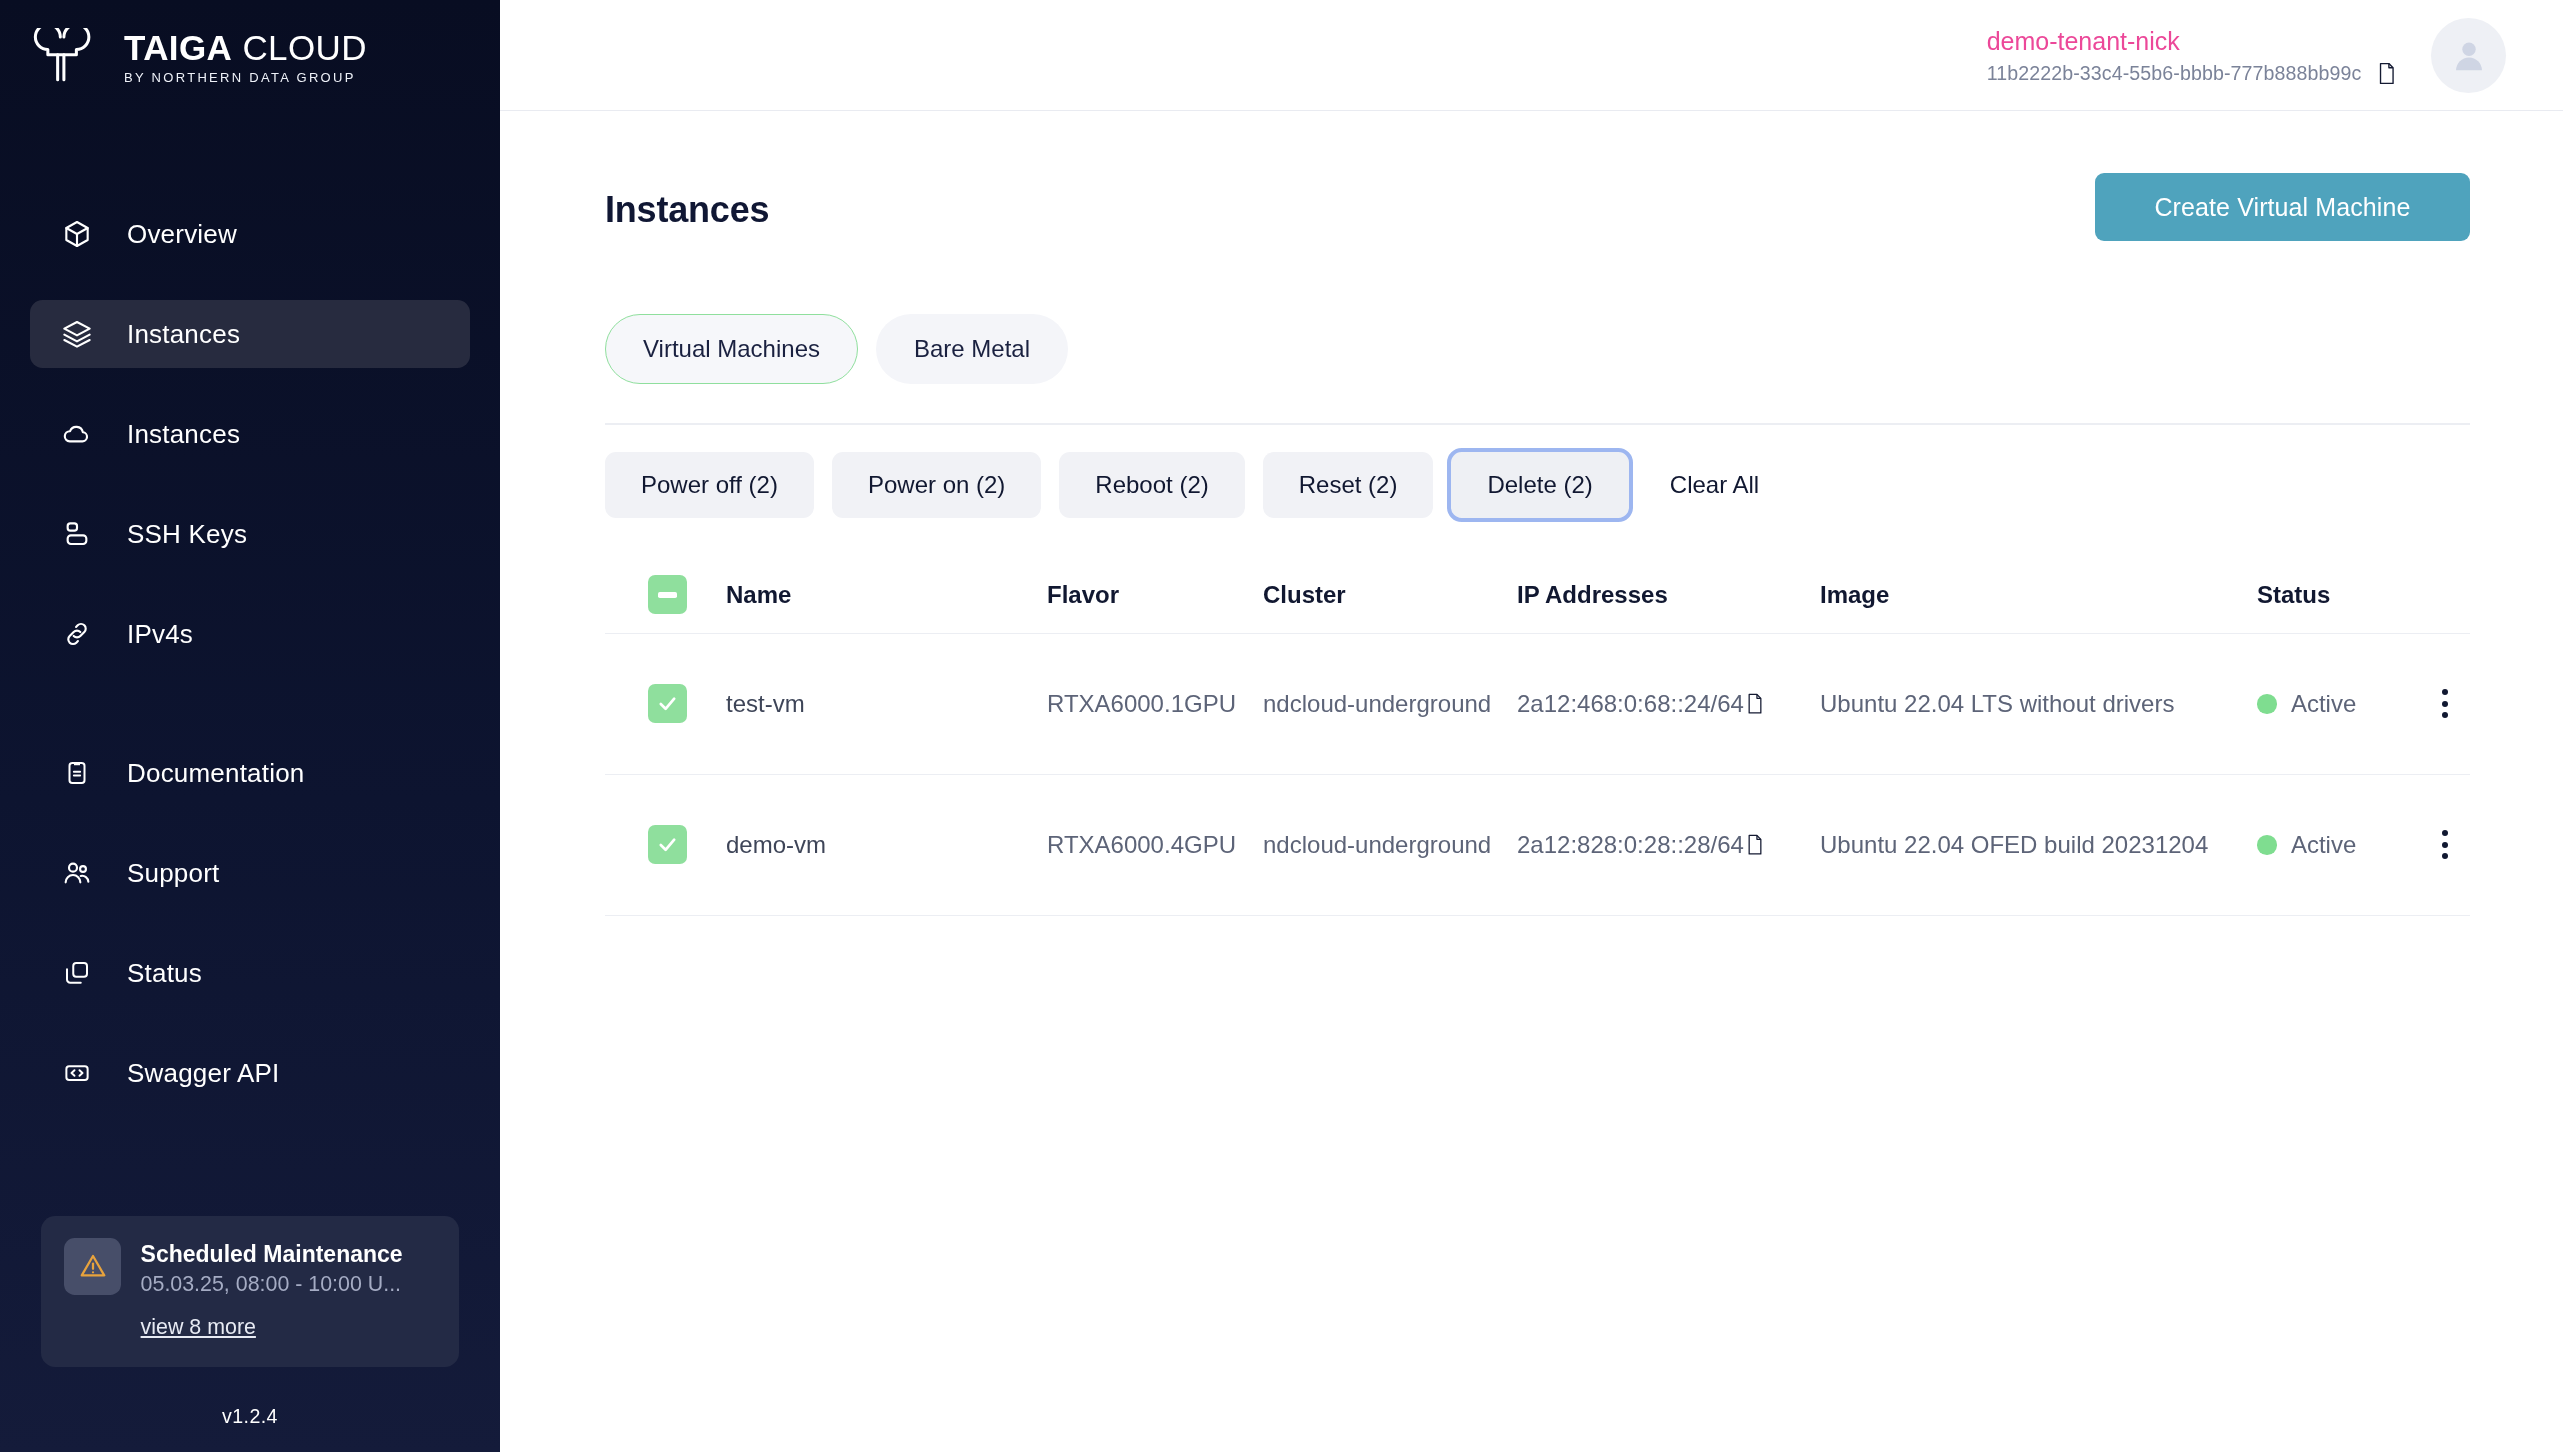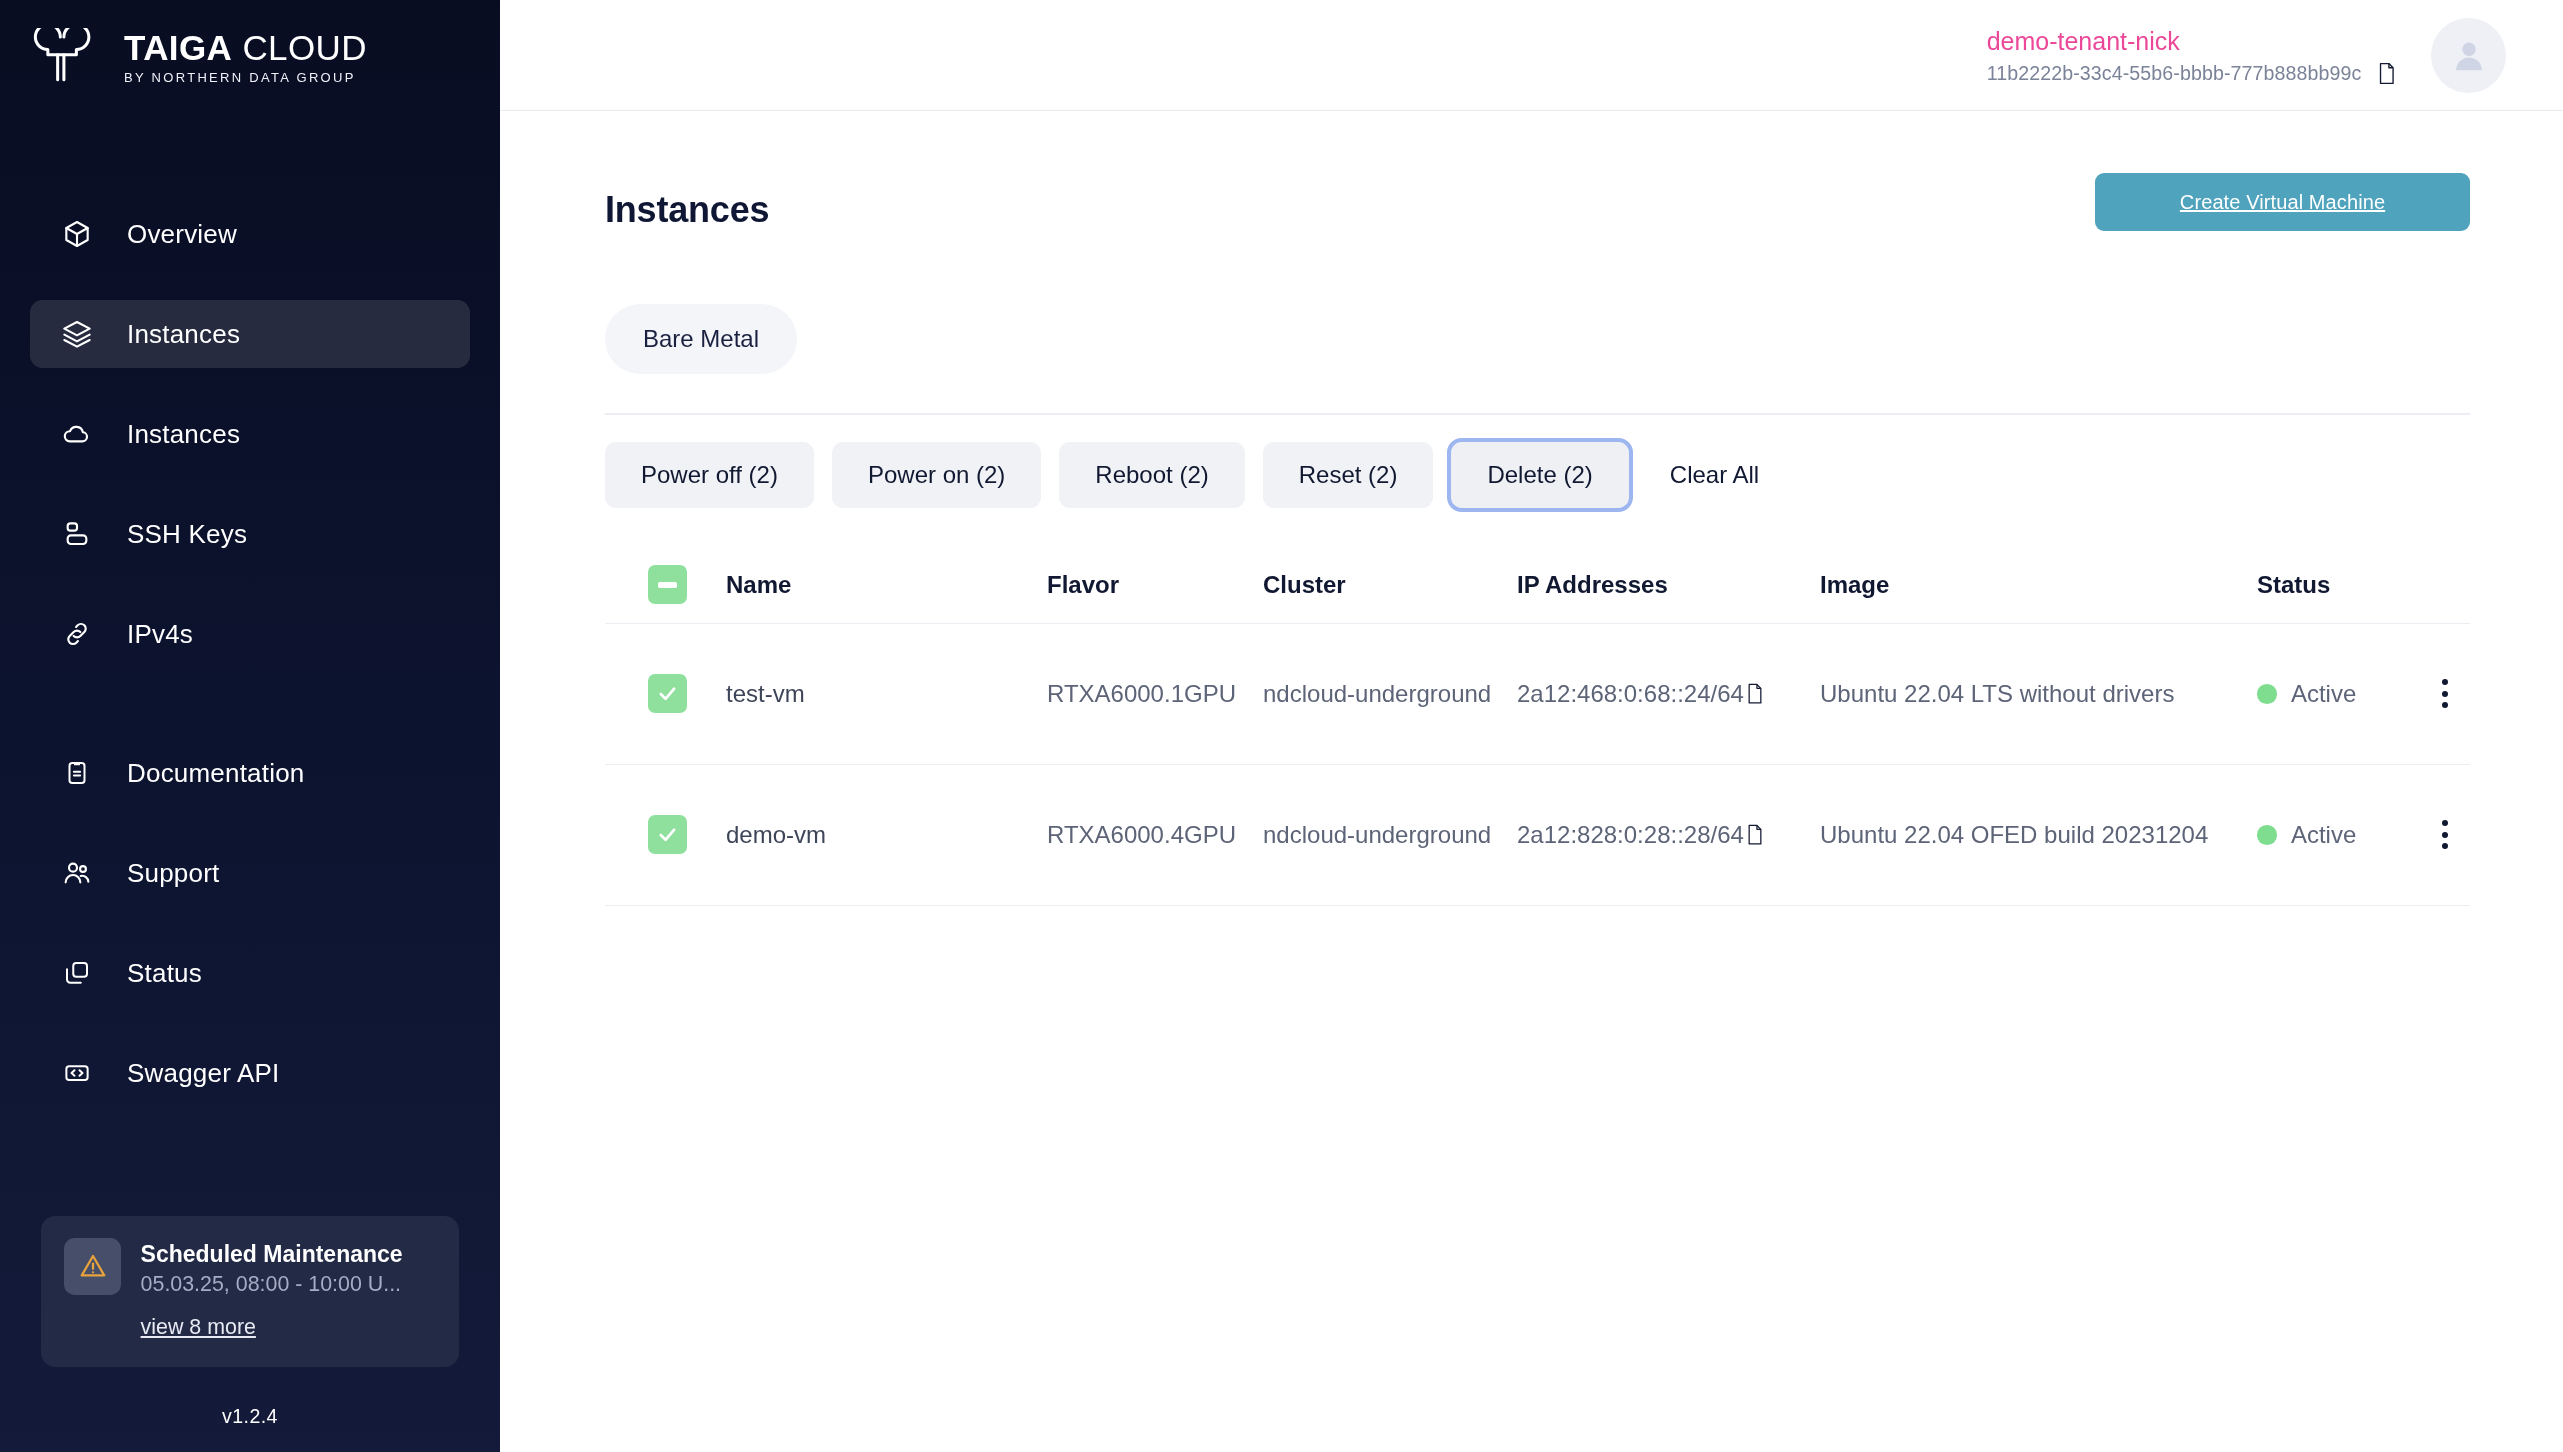--- a/index.html
+++ b/index.html
@@ -94,26 +94,25 @@
     background: #eef0f5; flex-shrink: 0;
     display: flex; align-items: center; justify-content: center;
     cursor: pointer;
   }
 
   .content { padding: 62px 98px 0 105px; flex: 1; }
   .page-head { display: flex; align-items: flex-start; justify-content: space-between; }
   .page-title { font-size: 36px; font-weight: 700; color: #101734; letter-spacing: -0.2px; padding-top: 16px; }
   .create-btn {
     background: #4fa3bd; color: #ffffff;
-    font-size: 20px; font-weight: 500;
+    font-size: 25px; font-weight: 500;
     border: none; border-radius: 9px;
-    padding: 0 39px; height: 58px; min-width: 375px;
+    padding: 0 39px; height: 68px; min-width: 375px;
     cursor: pointer; letter-spacing: 0.1px;
     font-family: "Liberation Sans", sans-serif;
-    text-decoration: underline;
   }
 
   .tabs { display: flex; gap: 18px; margin-top: 73px; }
   .tab {
     height: 70px; padding: 0 37px;
     border-radius: 36px; background: #f4f5f9;
     font-size: 24px; color: #1a2140; border: 1.8px solid transparent;
     display: flex; align-items: center; cursor: pointer;
     white-space: nowrap;
   }
@@ -331,20 +330,23 @@
     </header>
 
     <div class="content">
 
       <div class="page-head">
         <h1 class="page-title">Instances</h1>
         <button class="create-btn">Create Virtual Machine</button>
       </div>
 
       <div class="tabs">
+        <div class="tab active">
+          <span>Virtual Machines</span>
+        </div>
         <div class="tab">
           <span>Bare Metal</span>
         </div>
       </div>
 
       <div class="divider"></div>
 
       <div class="actions">
         <button class="action-btn">Power off (2)</button>
         <button class="action-btn">Power on (2)</button>

